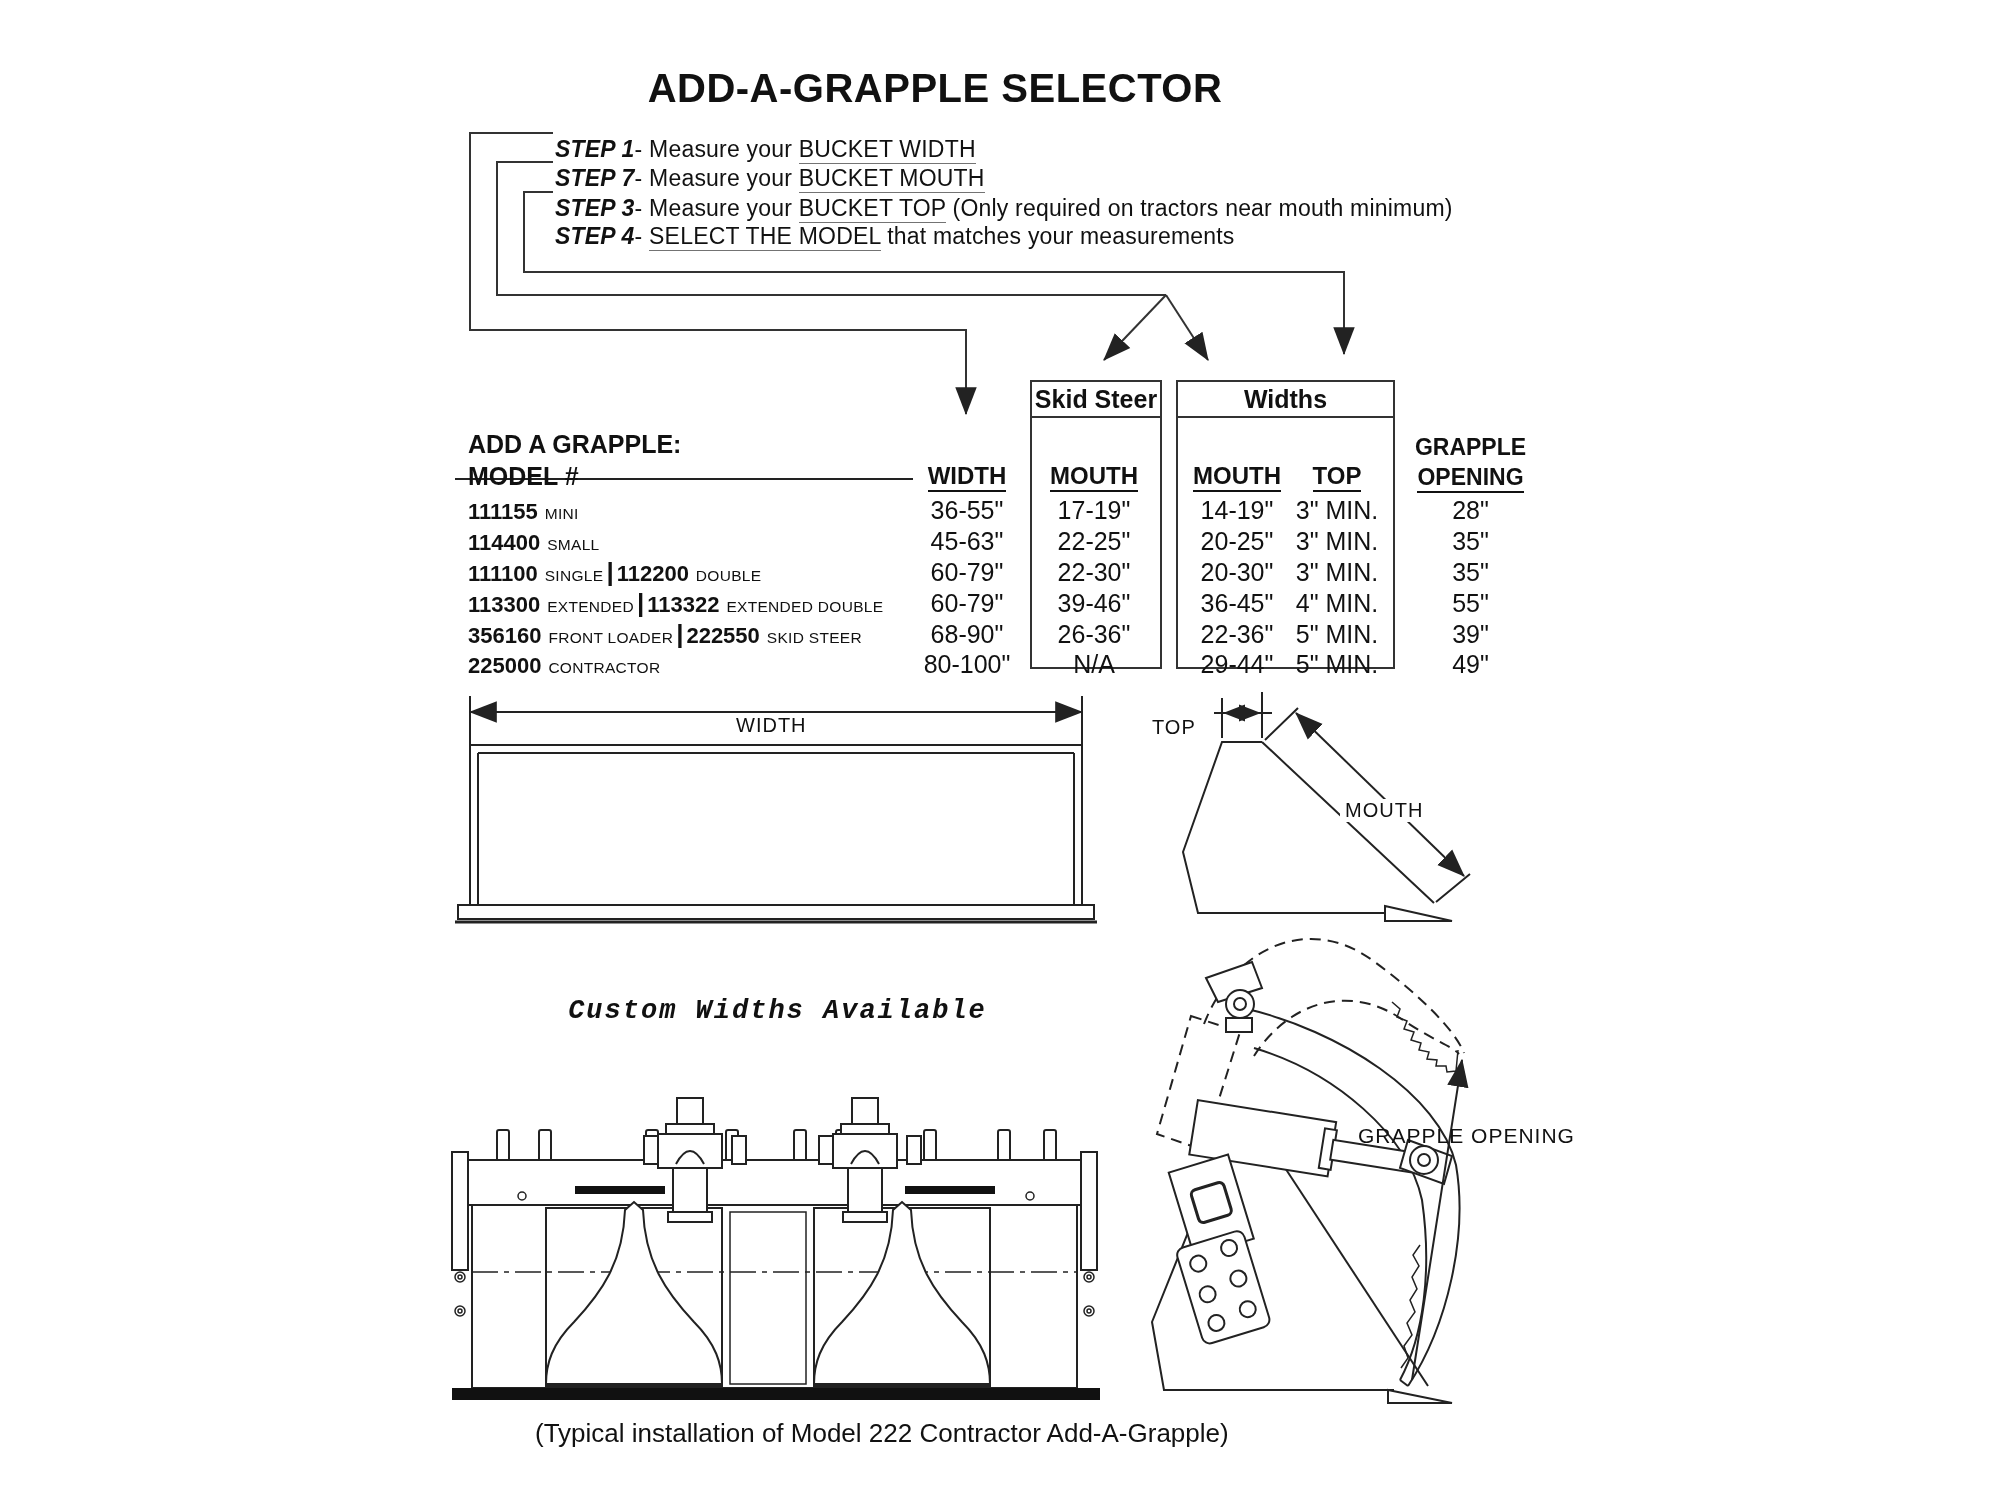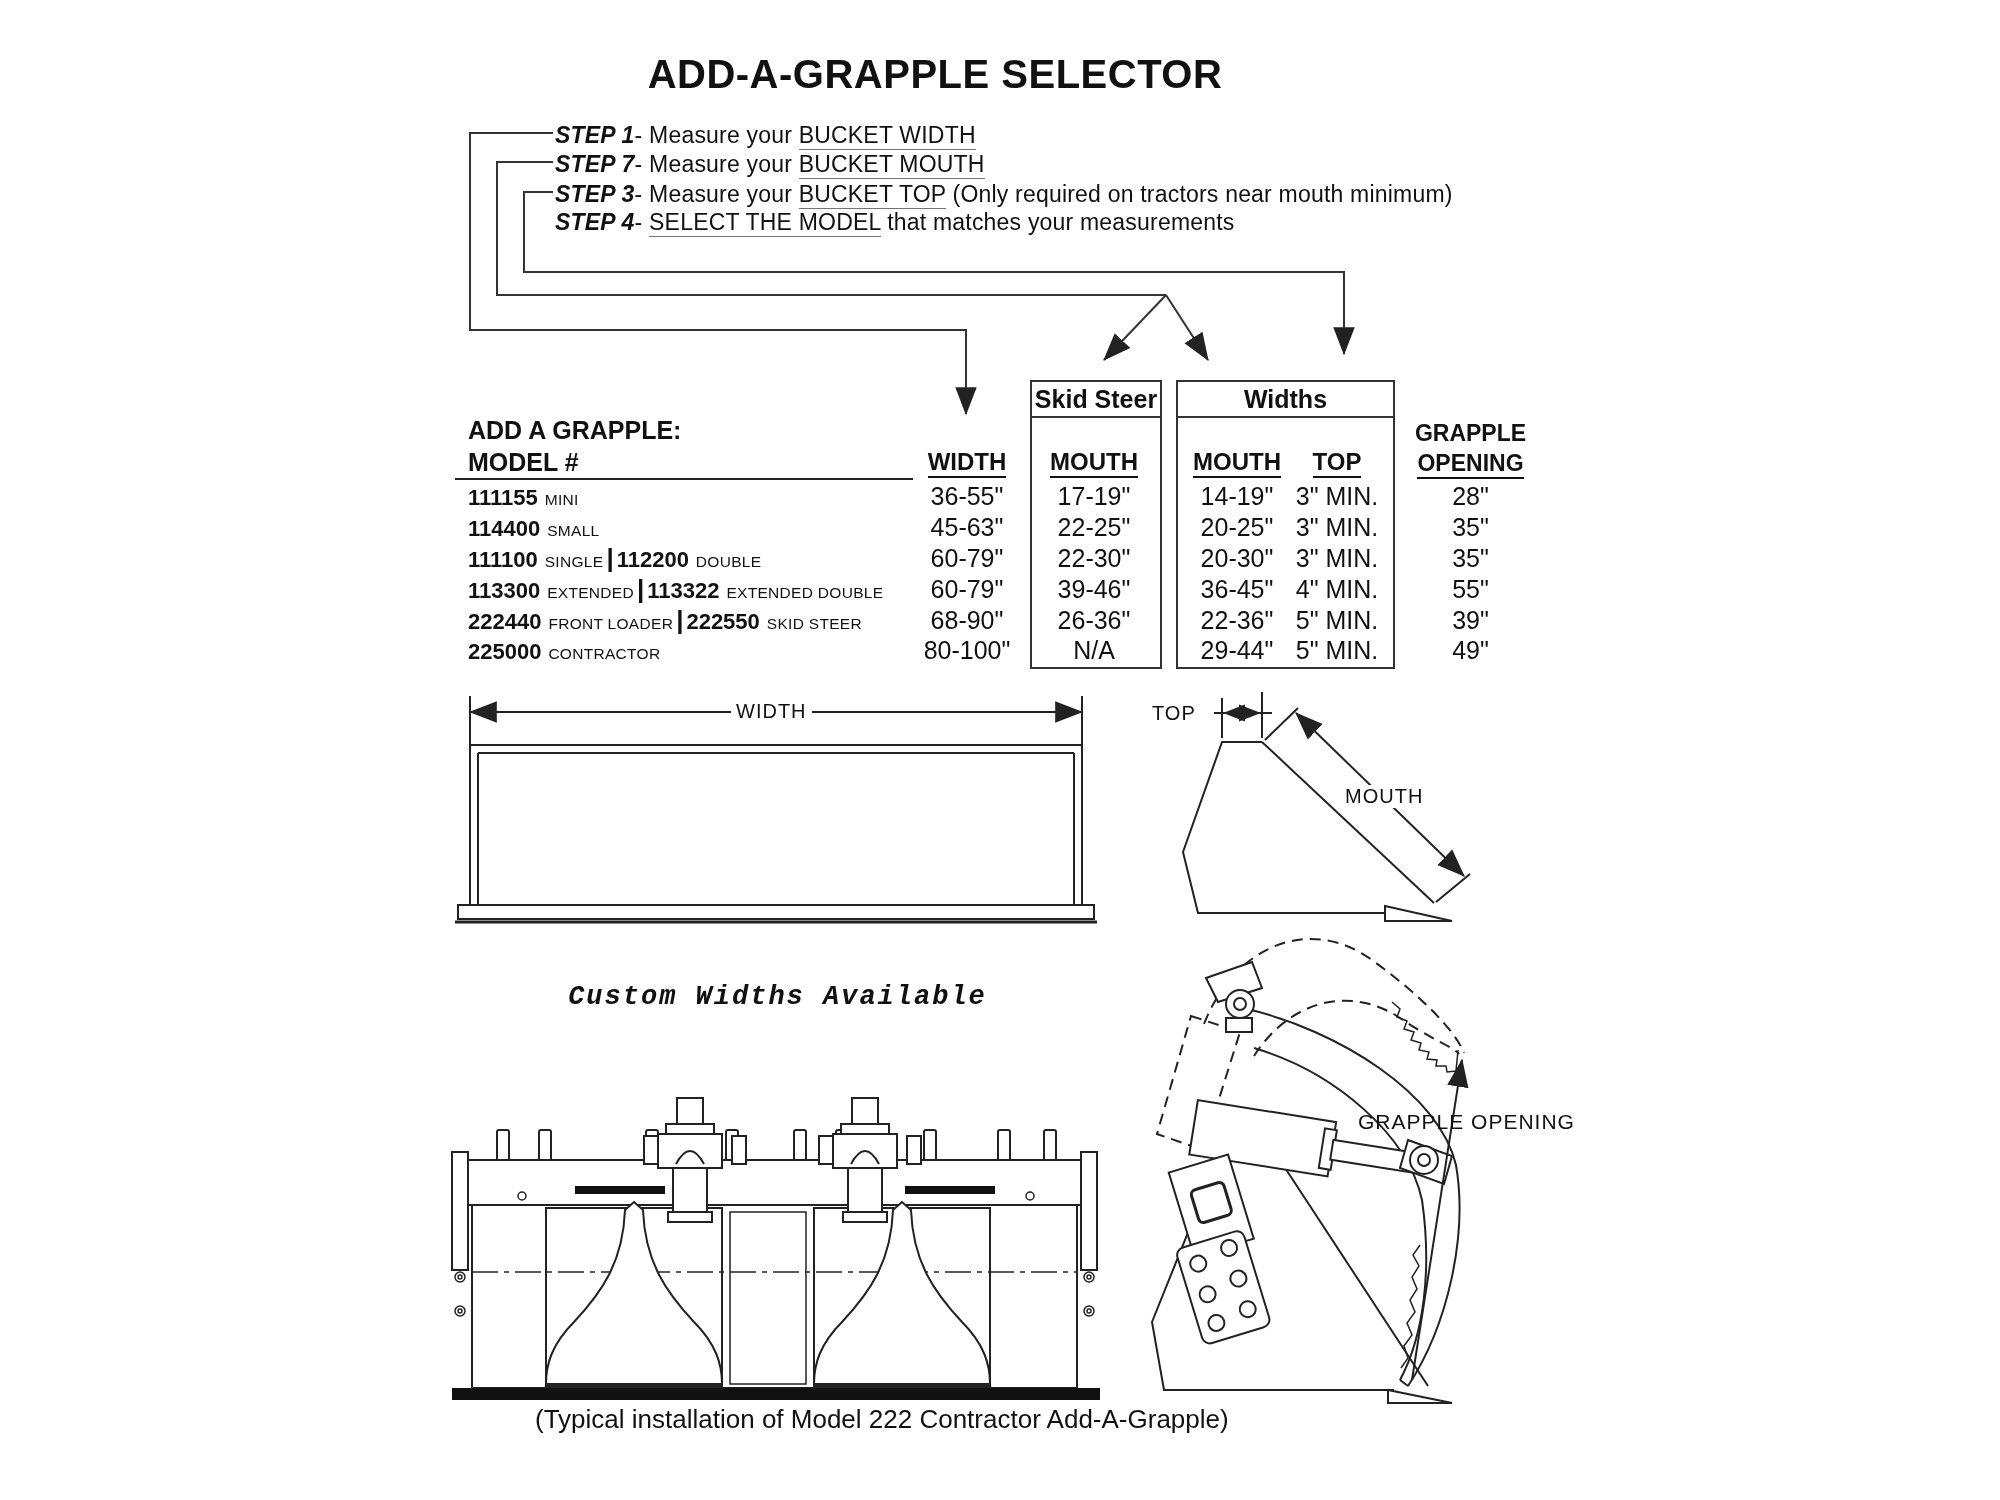--- a/index.html
+++ b/index.html
@@ -1,19 +1,19 @@
 <!DOCTYPE html>
 <html><head>
 <meta charset="utf-8">
 <style>
   html,body{margin:0;padding:0;background:#e8e8e8;}
   .page{position:relative;width:2000px;height:1500px;background:#ffffff;overflow:hidden;
         font-family:"Liberation Sans", sans-serif;color:#111;}
   #art{position:absolute;left:0;top:0;z-index:1;}
-  .txt{position:absolute;z-index:2;white-space:nowrap;}
+  .txt{position:absolute;z-index:2;white-space:nowrap;margin-top:14px;}
 
   .title{left:400px;top:52px;width:1070px;text-align:center;
          font-size:40px;font-weight:bold;letter-spacing:.5px;}
 
   .step{left:555px;font-size:23px;letter-spacing:.2px;height:30px;line-height:30px;}
   .step-label{font-weight:bold;font-style:italic;}
   .step-u{text-decoration:none;border-bottom:1px solid #737373;padding-bottom:1px;}
 
   .th{font-weight:bold;}
   .cellc{position:absolute;text-align:center;}
@@ -264,21 +264,21 @@
   </div>
   <div class="t-row txt" style="top:574px">
     <div class="c-model"><span class="mnum">113300</span> <span class="mvar">EXTENDED</span><span class="msep">|</span><span class="mnum">113322</span> <span class="mvar">EXTENDED DOUBLE</span></div>
     <div class="c-width">60-79"</div>
     <div class="c-ssm">39-46"</div>
     <div class="c-trm">36-45"</div>
     <div class="c-trtop">4" MIN.</div>
     <div class="c-open">55"</div>
   </div>
   <div class="t-row txt" style="top:605px">
-    <div class="c-model"><span class="mnum">222440</span> <span class="mvar">FRONT LOADER</span><span class="msep">|</span><span class="mnum">222550</span> <span class="mvar">SKID STEER</span></div>
+    <div class="c-model"><span class="mnum">356160</span> <span class="mvar">FRONT LOADER</span><span class="msep">|</span><span class="mnum">222550</span> <span class="mvar">SKID STEER</span></div>
     <div class="c-width">68-90"</div>
     <div class="c-ssm">26-36"</div>
     <div class="c-trm">22-36"</div>
     <div class="c-trtop">5" MIN.</div>
     <div class="c-open">39"</div>
   </div>
   <div class="t-row txt" style="top:635px">
     <div class="c-model"><span class="mnum">225000</span> <span class="mvar">CONTRACTOR</span><span class="msep"></span><span class="mnum"></span> <span class="mvar"></span></div>
     <div class="c-width">80-100"</div>
     <div class="c-ssm">N/A</div>

